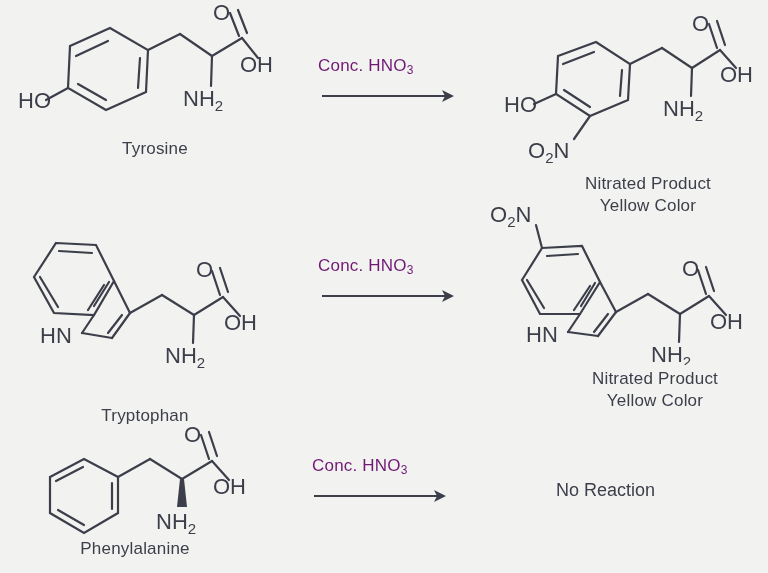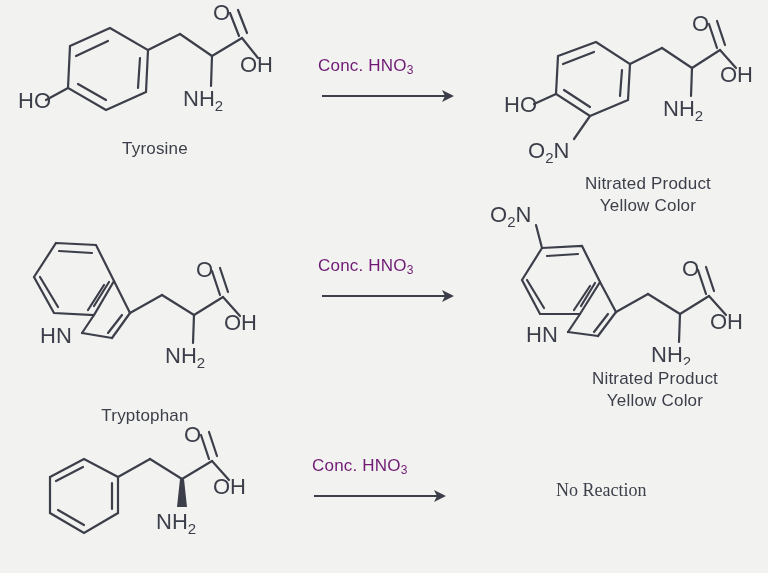--- a/index.html
+++ b/index.html
@@ -39,21 +39,21 @@
     letter-spacing: 0.2px;
   }
   .reagent sub {
     font-size: 12px;
     vertical-align: -0.22em;
   }
   .noreact {
     position: absolute;
     color: #3c3f4a;
     font-size: 18px;
-    font-family: Liberation Serif, serif;
+    font-family: Liberation Sans, sans-serif;
     white-space: nowrap;
   }
   svg text {
     font-family: "Liberation Sans", sans-serif;
     fill: #3c3f4a;
   }
   .atom {
     font-size: 22px;
   }
   .sub {
@@ -226,20 +226,21 @@
       <path d="M209,44 L201,20"></path>
       <path d="M217,41 L209,17"></path>
       <path d="M212,46 L229,65"></path>
     </g>
 
     <path d="M180,64 L184,64 L187,92 L177,92 Z" fill="#3c3f4a" stroke="none"></path>
     <text class="atom" x="184" y="27">O</text>
     <text class="atom" x="213" y="79">OH</text>
     <text class="atom" x="156" y="114">NH<tspan class="sub" dy="5">2</tspan></text>
   </svg>
+  <div class="cap" style="left:30px; top:538px; width:210px;">Phenylalanine</div>
 
   <div class="reagent" style="left:312px; top:456px;">
     <span>Conc. HNO</span><sub>3</sub>
   </div>
   <svg class="struct" style="left:310px; top:484px;" width="140" height="24" viewBox="0 0 140 24">
     <g stroke="#3c3f4a" stroke-width="2" fill="none">
       <path d="M4,12 L128,12"></path>
     </g>
     <path d="M124,6 L136,12 L124,18 L127,12 Z" fill="#3c3f4a" stroke="none"></path>
   </svg>

